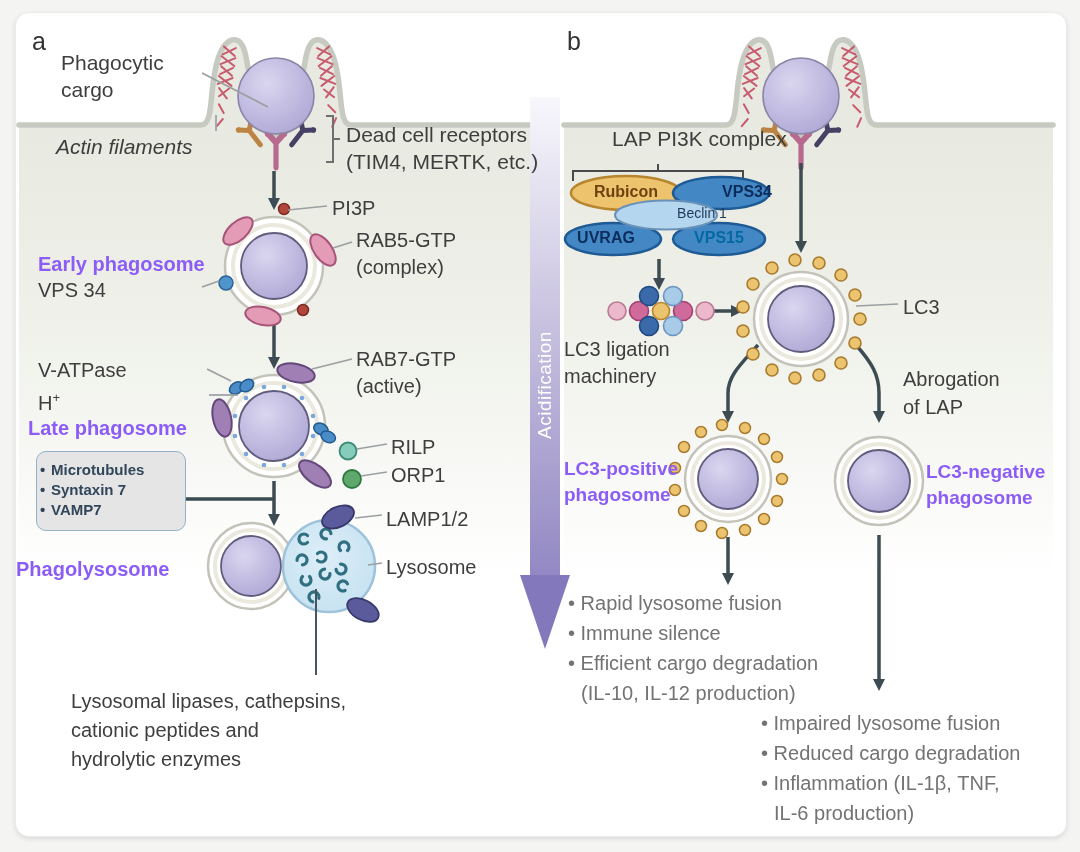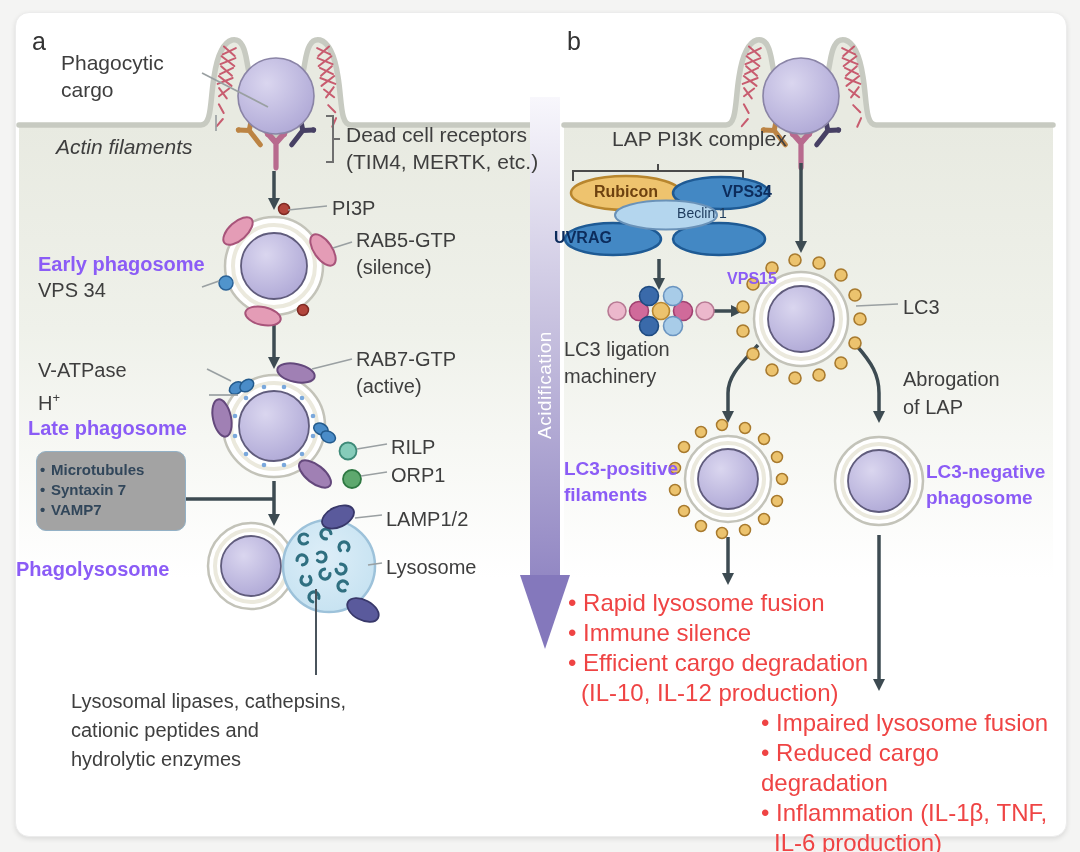--- a/index.html
+++ b/index.html
@@ -6,26 +6,26 @@
   .stage{position:relative;width:1080px;height:852px;overflow:hidden;background:#f4f4f3;}
   .card{position:absolute;left:15px;top:12px;width:1050px;height:823px;background:#ffffff;
         border:1px solid #ececec;border-radius:14px;box-shadow:0 2px 5px rgba(0,0,0,.10);}
   .card svg{position:absolute;left:0;top:0;}
   .lbl{position:absolute;color:#3e3e3e;font-size:20px;line-height:27px;}
   .preline{white-space:pre-line;}
   .bold{font-weight:700;color:#8b5cf6;}
   .right{text-align:left;}
   .panel-letter{position:absolute;font-size:25px;color:#333;}
   .oval-txt{position:absolute;text-align:center;font-weight:700;font-size:16px;}
-  .fusion-box{position:absolute;left:20px;top:438px;width:150px;height:80px;background:#a3a3a3;
+  .fusion-box{position:absolute;left:20px;top:438px;width:150px;height:80px;background:#e5e5e5;
               border:1.6px solid #93b1c6;border-radius:10px;box-sizing:border-box;padding:8px 6px 0 14px;}
   .fusion-box ul{margin:0;padding:0;list-style:none;}
   .fusion-box li{font-size:15px;font-weight:700;color:#31465a;line-height:20px;position:relative;}
   .fusion-box li::before{content:"•";position:absolute;left:-11px;color:#31465a;}
-  .out-line{font-size:24px;line-height:30px;color:#ef4444;}
+  .out-line{font-size:20px;line-height:30px;color:#737373;}
   .cont{margin-left:13px;}
   .acid-text{position:absolute;left:449px;top:361px;width:160px;text-align:center;color:#ffffff;
              font-size:19px;transform:rotate(-90deg);letter-spacing:.5px;}
   sup{font-size:13px;}
 </style>
 </head>
 <body>
 
 <div class="stage">
   <div class="card">
@@ -283,21 +283,21 @@
     </svg>
 
     <div class="panel-letter" style="left:16px;top:14px;">a</div>
     <div class="lbl preline right" style="left:45px;top:36px;width:140px;font-size:21px;">Phagocytic
 cargo</div>
     <div class="lbl right" style="left:40px;top:120px;width:158px;font-size:21px;font-style:italic;">Actin filaments</div>
     <div class="lbl preline" style="left:330px;top:108px;width:235px;font-size:21px;">Dead cell receptors
 (TIM4, MERTK, etc.)</div>
     <div class="lbl" style="left:316px;top:182px;">PI3P</div>
     <div class="lbl preline" style="left:340px;top:214px;">RAB5-GTP
-(silence)</div>
+(complex)</div>
     <div class="lbl bold right" style="left:22px;top:238px;width:186px;">Early phagosome</div>
     <div class="lbl right" style="left:22px;top:264px;width:162px;">VPS 34</div>
     <div class="lbl right" style="left:22px;top:344px;width:166px;">V-ATPase</div>
     <div class="lbl right" style="left:22px;top:371px;width:166px;"><span>H</span><sup>+</sup></div>
     <div class="lbl bold right" style="left:12px;top:402px;width:192px;">Late phagosome</div>
     <div class="lbl preline" style="left:340px;top:333px;">RAB7-GTP
 (active)</div>
     <div class="lbl" style="left:375px;top:421px;">RILP</div>
     <div class="lbl" style="left:375px;top:449px;">ORP1</div>
 
@@ -315,29 +315,29 @@
     <div class="lbl preline right" style="left:55px;top:674px;width:305px;line-height:29px;">Lysosomal lipases, cathepsins,
 cationic peptides and
 hydrolytic enzymes</div>
     <div class="acid-text">Acidification</div>
 
     <div class="panel-letter" style="left:551px;top:14px;">b</div>
     <div class="lbl" style="left:548px;top:112px;font-size:21px;padding-left:48px;">LAP PI3K complex</div>
     <div class="oval-txt" style="left:560px;top:170px;width:100px;color:#6e4210;">Rubicon</div>
     <div class="oval-txt" style="left:657px;top:170px;width:96px;color:#0c2c5c;margin-left:26px;">VPS34</div>
     <div class="oval-txt" style="left:602px;top:192px;width:96px;color:#1c3a5c;font-weight:400;font-size:14px;margin-left:36px;">Beclin 1</div>
-    <div class="oval-txt" style="left:531px;top:216px;width:72px;color:#0c2c5c;">UVRAG</div>
-    <div class="oval-txt" style="left:688px;top:216px;width:96px;color:#8b5cf6;margin-top:41px;">VPS15</div>
+    <div class="oval-txt" style="left:554px;top:216px;width:72px;color:#0c2c5c;">UVRAG</div>
+    <div class="oval-txt" style="left:655px;top:216px;width:96px;color:#0369a1;">VPS15</div>
     <div class="lbl preline" style="left:548px;top:323px;">LC3 ligation
 machinery</div>
     <div class="lbl" style="left:887px;top:281px;">LC3</div>
     <div class="lbl preline" style="left:887px;top:352px;line-height:28px;">Abrogation
 of LAP</div>
     <div class="lbl bold preline" style="left:548px;top:443px;font-size:19px;line-height:26px;">LC3-positive
-filaments</div>
+phagosome</div>
     <div class="lbl bold preline" style="left:910px;top:446px;font-size:19px;line-height:26px;">LC3-negative
 phagosome</div>
 
     <div style="position:absolute;left:552px;top:575px;">
       <div class="out-line">• Rapid lysosome fusion</div>
       <div class="out-line">• Immune silence</div>
       <div class="out-line">• Efficient cargo degradation</div>
       <div class="out-line cont">(IL-10, IL-12 production)</div>
     </div>
     <div style="position:absolute;left:745px;top:695px;">

